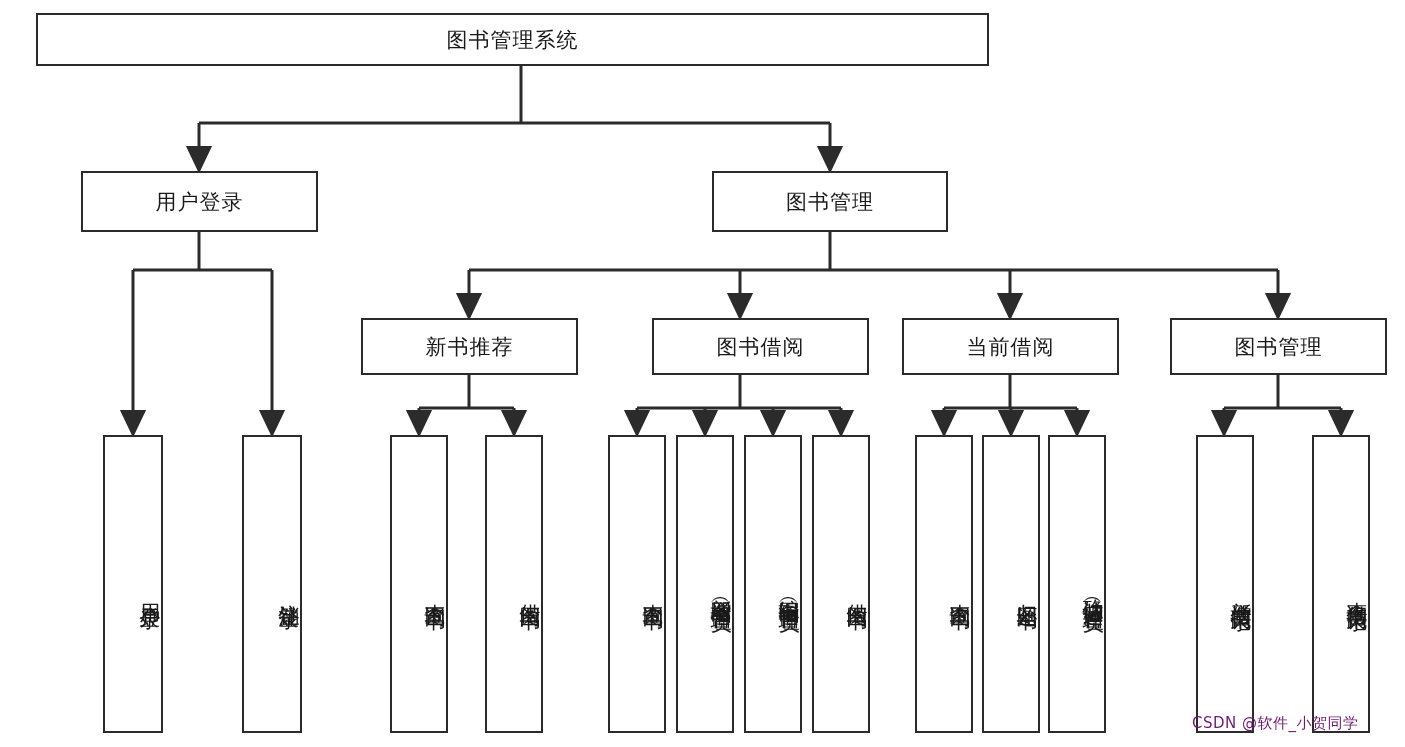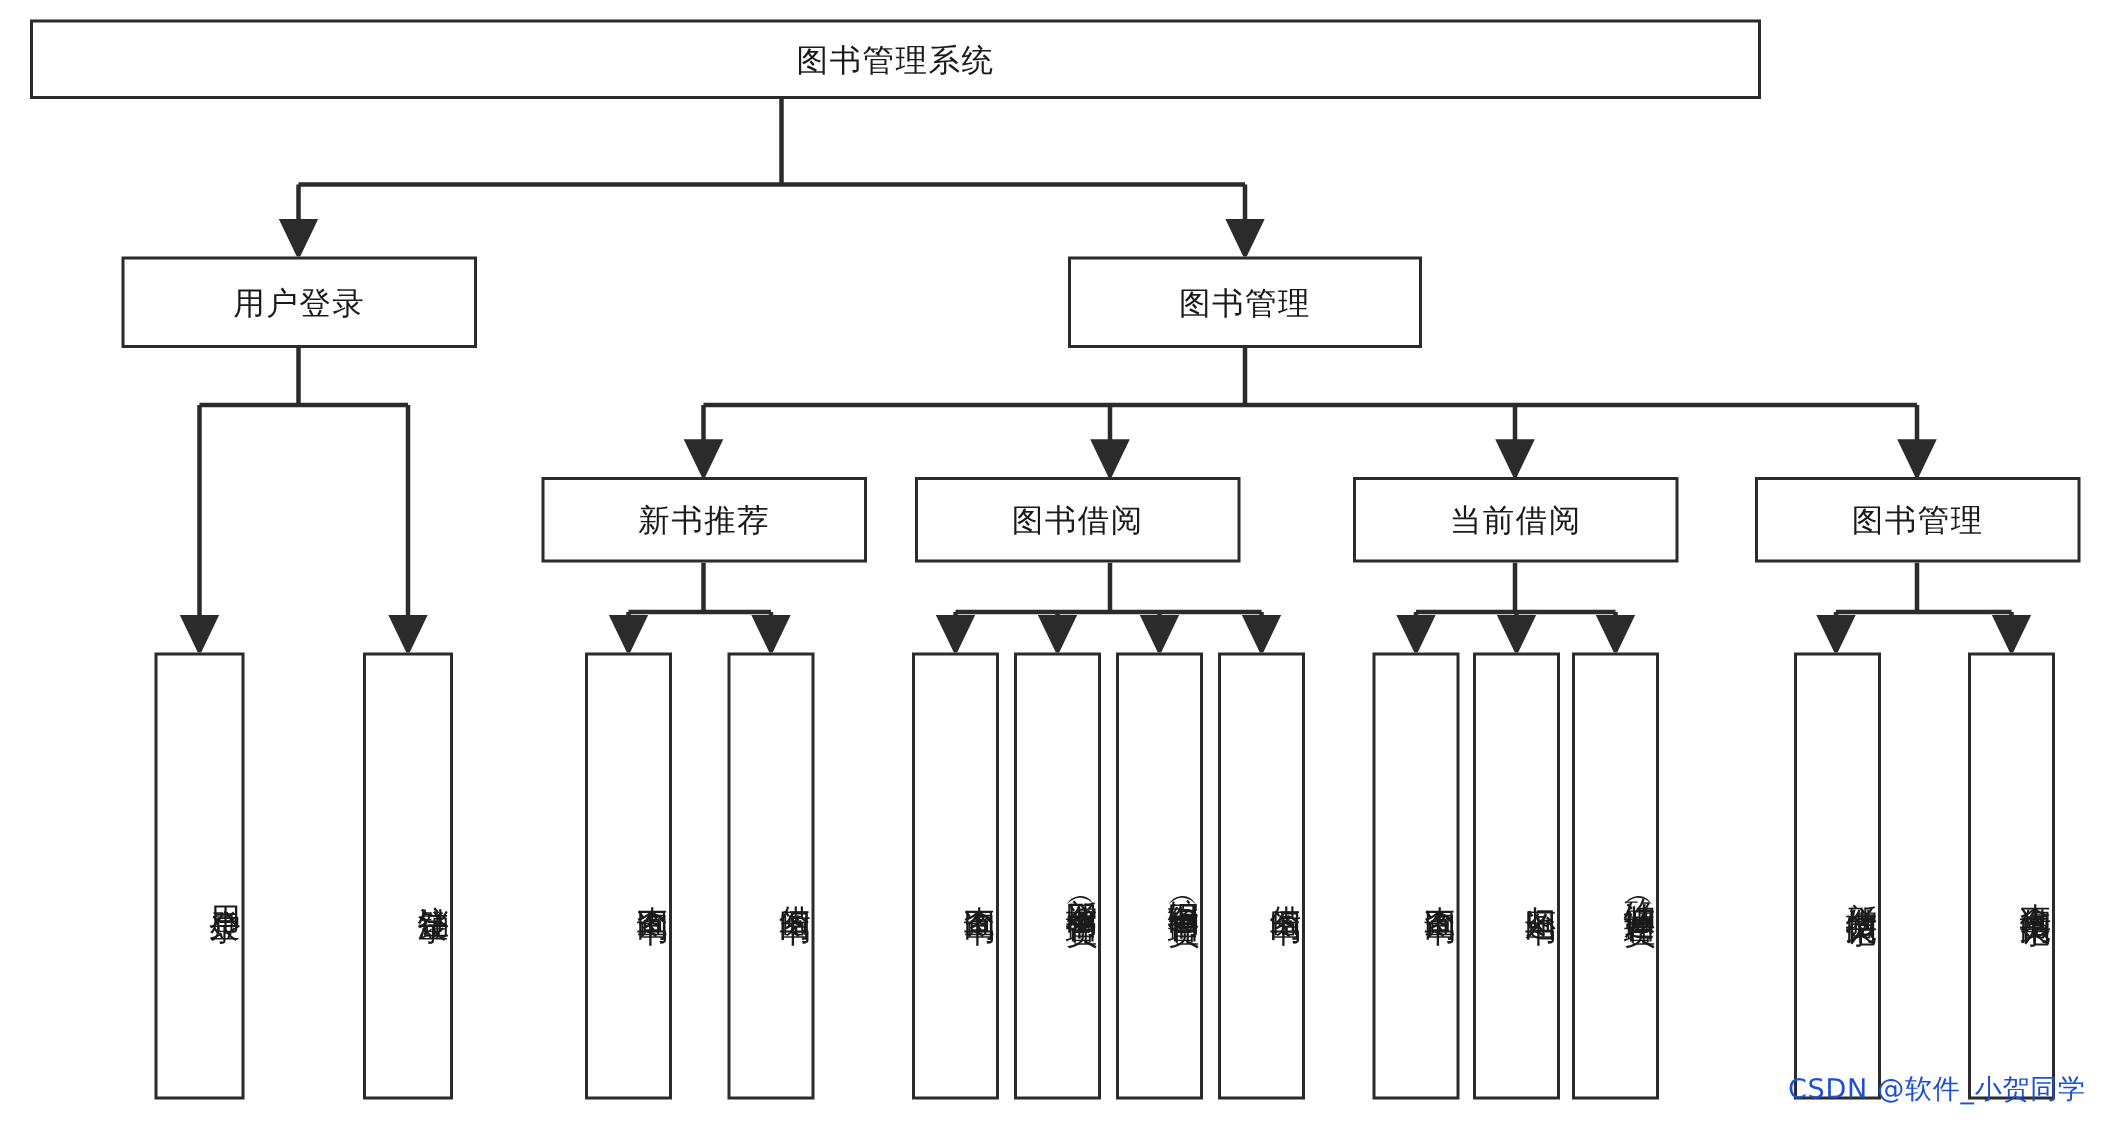--- a/index.html
+++ b/index.html
@@ -4,21 +4,21 @@
 <style>
   html,body{margin:0;padding:0;background:#ffffff;}
   body{font-family:"DejaVu Sans","Liberation Sans",sans-serif;}
   #canvas{position:relative;width:1405px;height:747px;background:#ffffff;overflow:hidden;}
   svg.edges{position:absolute;left:0;top:0;width:1405px;height:747px;}
   .node{position:absolute;box-sizing:border-box;border:2.5px solid #2b2b2b;background:#ffffff;
         display:flex;align-items:center;justify-content:center;color:#1a1a1a;}
   .node.h{font-size:21px;letter-spacing:1px;}
   .node.v{writing-mode:vertical-rl;text-orientation:upright;font-size:21px;line-height:1.12;
           letter-spacing:2px;padding-top:14px;align-items:flex-start;justify-content:center;}
-  .watermark{position:absolute;color:#1d4ed8;font-size:18px;letter-spacing:0.5px;white-space:nowrap;}
+  .watermark{position:absolute;color:#701a75;font-size:15px;letter-spacing:0.5px;white-space:nowrap;}
 </style>
 </head>
 <body>
 
 <div id="canvas">
 
   <svg class="edges" viewBox="0 0 1405 747">
     <defs>
       <marker id="arw" markerWidth="11" markerHeight="11" refX="4.4" refY="5" orient="auto" markerUnits="strokeWidth">
         <path d="M0,0.6 L9.2,5 L0,9.4 z" fill="#2b2b2b"></path>
@@ -61,35 +61,35 @@
       <path d="M1011,408 L1011,423" marker-end="url(#arw)"></path>
       <path d="M1077,408 L1077,423" marker-end="url(#arw)"></path>
 
       <path d="M1278,375 L1278,408"></path>
       <path d="M1224,408 L1341,408"></path>
       <path d="M1224,408 L1224,423" marker-end="url(#arw)"></path>
       <path d="M1341,408 L1341,423" marker-end="url(#arw)"></path>
     </g>
   </svg>
 
-  <div class="node h" style="left:20px;top:13px;width:1154px;height:53px;">
+  <div class="node h" style="left:36px;top:13px;width:953px;height:53px;">
     <span>图书管理系统</span>
   </div>
 
   <div class="node h" style="left:81px;top:171px;width:237px;height:61px;">
     <span>用户登录</span>
   </div>
   <div class="node h" style="left:712px;top:171px;width:236px;height:61px;">
     <span>图书管理</span>
   </div>
 
   <div class="node h" style="left:361px;top:318px;width:217px;height:57px;align-items:center;">
     <span>新书推荐</span>
   </div>
-  <div class="node h" style="left:610px;top:318px;width:217px;height:57px;">
+  <div class="node h" style="left:652px;top:318px;width:217px;height:57px;">
     <span>图书借阅</span>
   </div>
   <div class="node h" style="left:902px;top:318px;width:217px;height:57px;">
     <span>当前借阅</span>
   </div>
   <div class="node h" style="left:1170px;top:318px;width:217px;height:57px;">
     <span>图书管理</span>
   </div>
 
   <div class="node v" style="left:103px;top:435px;width:60px;height:298px;">

